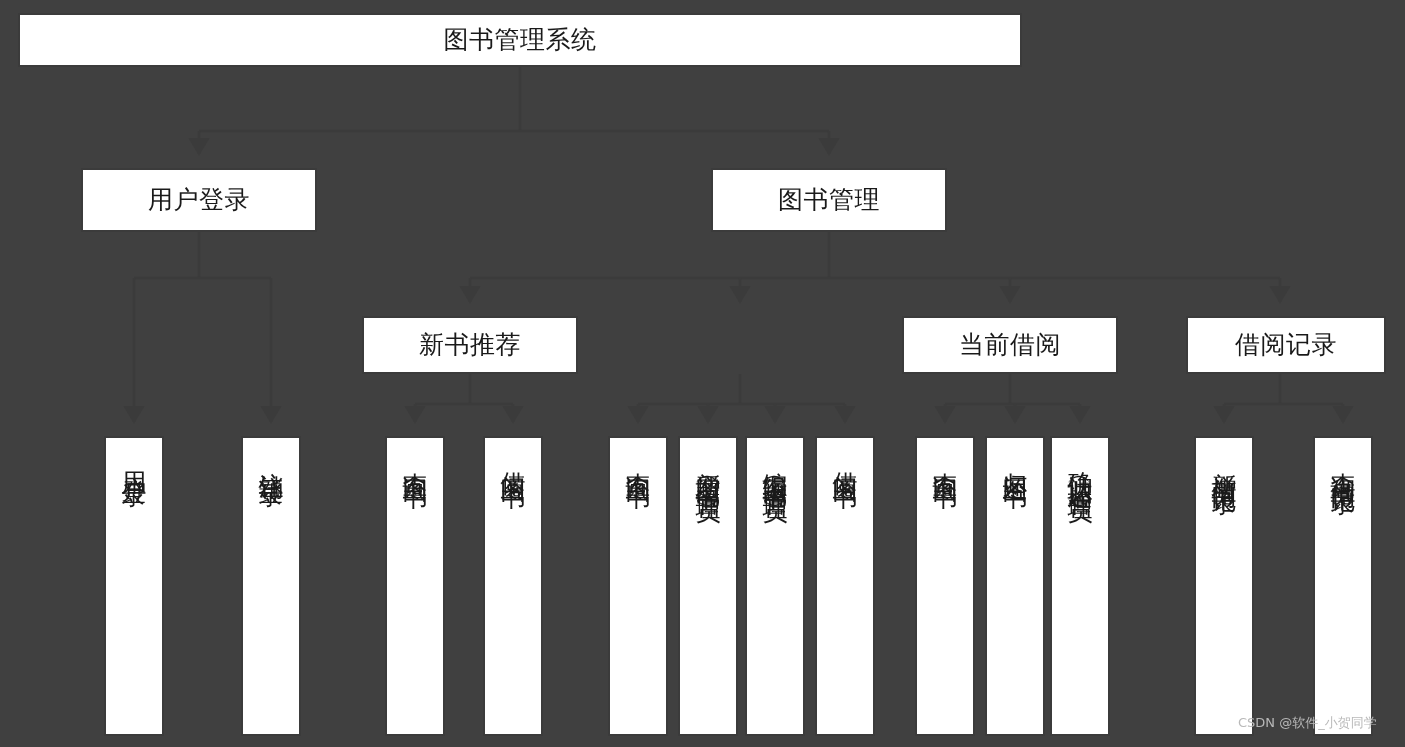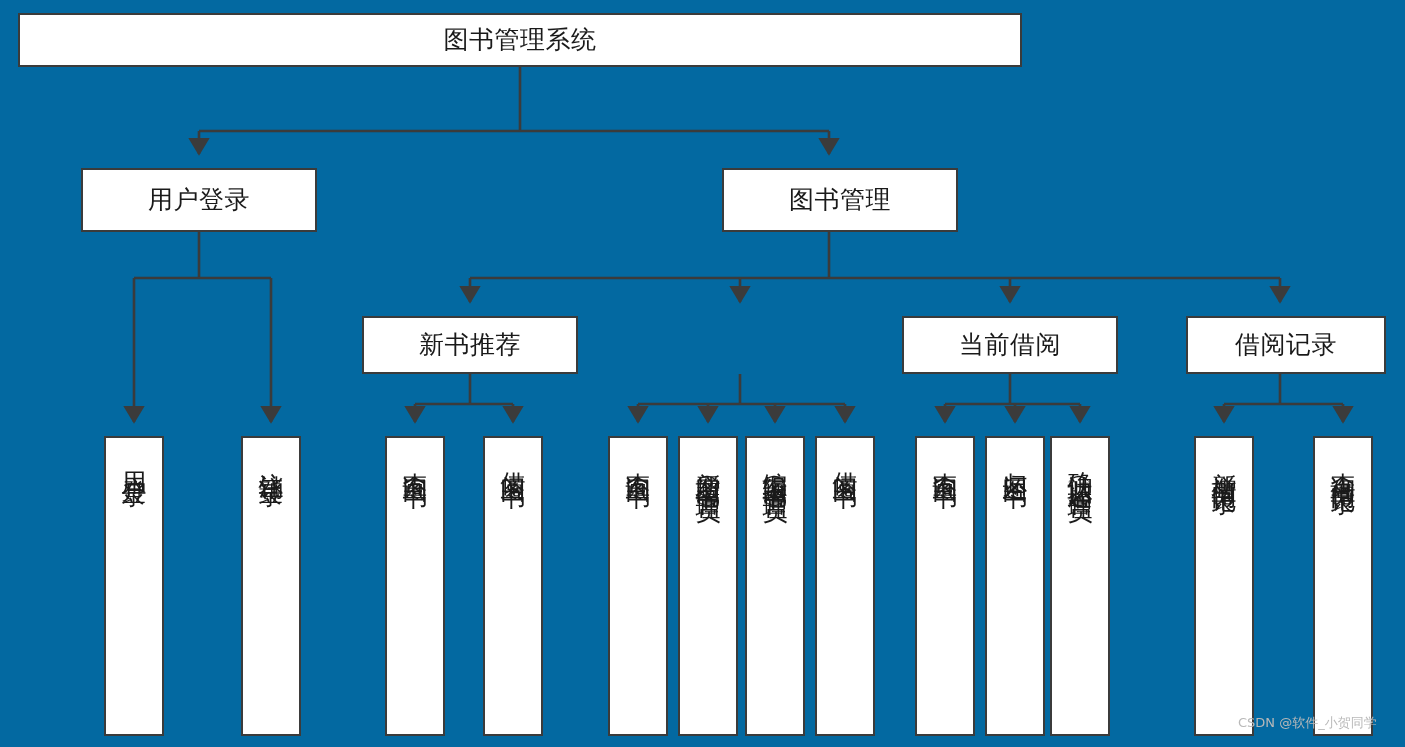--- a/index.html
+++ b/index.html
@@ -7,21 +7,21 @@
     padding: 0;
     background: #ffffff;
   }
   body {
     font-family: "DejaVu Sans", "Liberation Sans", sans-serif;
   }
   #canvas {
     position: relative;
     width: 1405px;
     height: 747px;
-    background: #0369a1;
+    background: #404040;
     overflow: hidden;
   }
   svg#edges {
     position: absolute;
     left: 0;
     top: 0;
     width: 1405px;
     height: 747px;
     pointer-events: none;
   }
@@ -125,21 +125,21 @@
     </g>
   </svg>
 
   <div class="node horizontal" style="left: 18px; top: 13px; width: 1004px; height: 54px;">
     <span class="node-label">图书管理系统</span>
   </div>
 
   <div class="node horizontal" style="left: 81px; top: 168px; width: 236px; height: 64px;">
     <span class="node-label">用户登录</span>
   </div>
-  <div class="node horizontal" style="left: 711px; top: 168px; width: 236px; height: 64px; margin-left: 11px;">
+  <div class="node horizontal" style="left: 711px; top: 168px; width: 236px; height: 64px;">
     <span class="node-label">图书管理</span>
   </div>
 
   <div class="node horizontal" style="left: 362px; top: 316px; width: 216px; height: 58px; text-align: center;">
     <span class="node-label">新书推荐</span>
   </div>
   <div class="node horizontal" style="left: 902px; top: 316px; width: 216px; height: 58px; align-items: center;">
     <span class="node-label">当前借阅</span>
   </div>
   <div class="node horizontal" style="left: 1172px; top: 316px; width: 200px; height: 58px; margin-left: 14px;">

